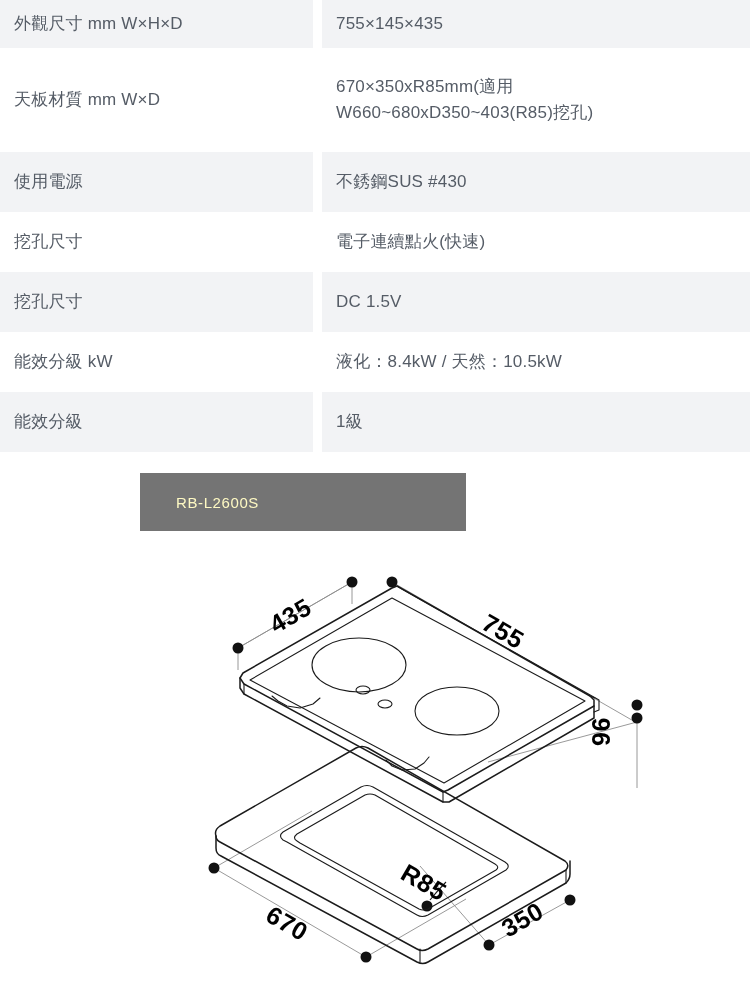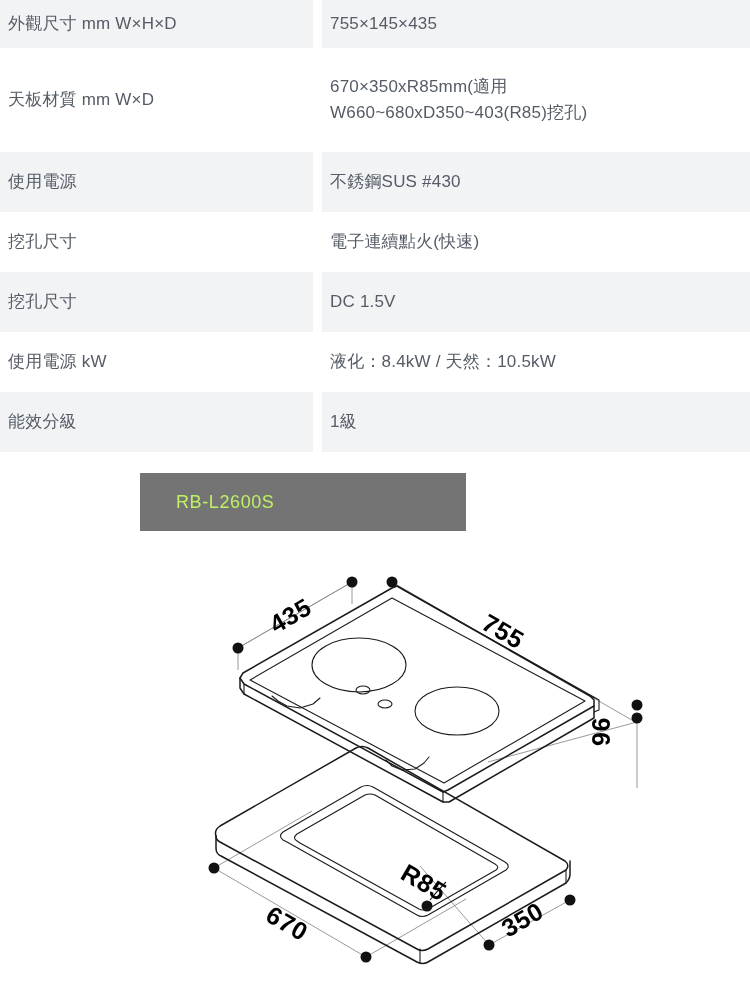--- a/index.html
+++ b/index.html
@@ -23,21 +23,21 @@
   .spec-table {
     width: 750px;
     border-collapse: separate;
     border-spacing: 9px 0;
     table-layout: fixed;
     margin-left: -9px;
   }
 
   .spec-row > td {
     vertical-align: middle;
-    padding: 0 8px;
+    padding: 0 14px;
     font-size: 17px;
     line-height: 1.55;
     color: #555c66;
     letter-spacing: 0.2px;
   }
 
   .spec-row.shaded > td { background: #f2f3f5; }
   .spec-row.plain  > td { background: #ffffff; }
 
   .spec-label { width: 313px; }
@@ -61,22 +61,22 @@
     position: absolute;
     left: 140px;
     top: 21px;
     width: 326px;
     height: 58px;
     background: #747474;
     display: flex;
     align-items: center;
   }
   .model-badge span {
-    color: #bef264;
-    font-size: 18px;
+    color: #fef9c3;
+    font-size: 15px;
     letter-spacing: 0.6px;
     padding-left: 36px;
   }
 
   
   .drawing-wrap {
     position: absolute;
     left: 0;
     top: 548px;
     width: 750px;
@@ -135,21 +135,21 @@
       </tr>
 
       <tr class="spec-row shaded row-h66">
         <td class="spec-label">挖孔尺寸</td>
         <td class="spec-value">
           <span class="val-line">DC 1.5V</span>
         </td>
       </tr>
 
       <tr class="spec-row plain row-h66">
-        <td class="spec-label">使用電源 kW</td>
+        <td class="spec-label">能效分級 kW</td>
         <td class="spec-value">
           <span class="val-line">液化：8.4kW / 天然：10.5kW</span>
         </td>
       </tr>
 
       <tr class="spec-row shaded row-h66">
         <td class="spec-label">能效分級</td>
         <td class="spec-value">
           <span class="val-line">1級</span>
         </td>

